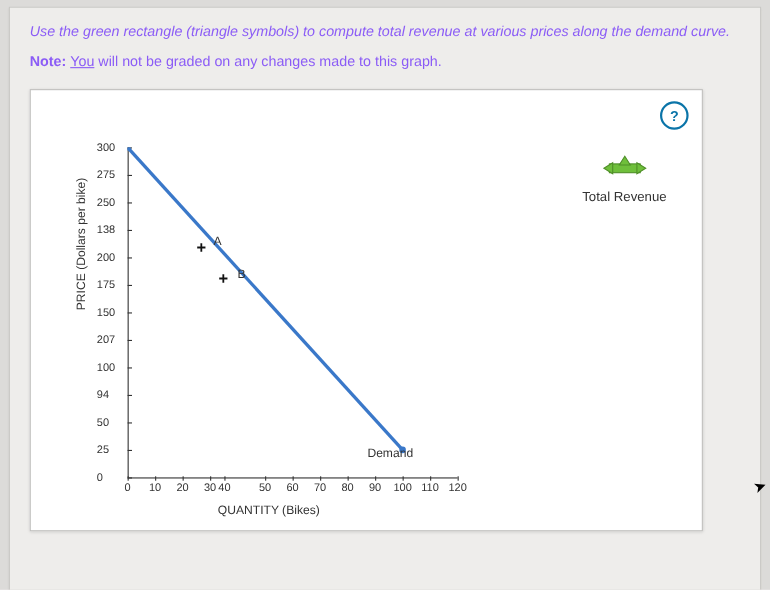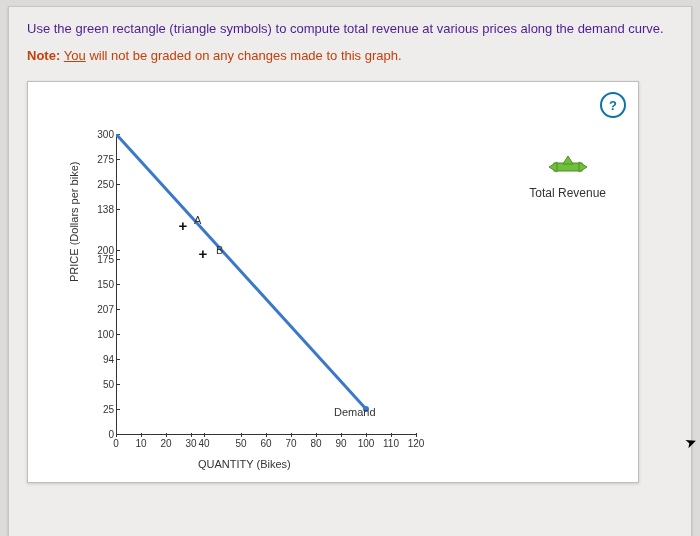--- a/index.html
+++ b/index.html
@@ -1,32 +1,32 @@
 <!DOCTYPE html>
 <html><head>
 <meta charset="utf-8">
 <style>
   html,body{margin:0;padding:0;width:700px;height:536px;background:#dcdbd9;font-family:Arial,Helvetica,sans-serif;overflow:hidden}
   .page{background:#eeedeb;border:1px solid #c7c6c4;margin:6px 8px;padding:14px 18px 20px 18px;height:500px;position:relative;box-shadow:0 1px 2px rgba(0,0,0,.2)}
-  .instruction{font-size:13px;color:#4c1d95;margin:0 0 12px 0}
-  .note{font-size:13px;color:#c2410c;margin:0 0 18px 0}
+  .instruction{font-style:italic;font-size:13px;color:#8b5cf6;margin:0 0 12px 0}
+  .note{font-size:13px;color:#8b5cf6;margin:0 0 18px 0}
   .note b{font-weight:bold;font-style:normal}
   .note .underline{text-decoration:underline}
   .chart-card{background:#fff;border:1px solid #bfbebc;width:610px;height:400px;position:relative;box-shadow:0 1px 3px rgba(0,0,0,.15);margin-top:6px}
   .help-btn{position:absolute;top:10px;right:12px;width:22px;height:22px;border:2px solid #0a74a8;border-radius:50%;color:#0a74a8;font-weight:bold;font-size:13px;display:flex;align-items:center;justify-content:center;cursor:pointer;background:#fff}
-  .legend{position:absolute;top:70px;right:32px;text-align:center}
+  .legend{position:absolute;top:56px;right:32px;text-align:center}
   .legend-icon{width:44px;height:26px;margin:0 auto 8px auto}
   .legend-label{font-size:12px;color:#333}
   
   .plot{position:absolute;left:88px;top:52px;width:300px;height:300px}
   .axis-y{position:absolute;left:88px;top:52px;width:0;height:300px;border-left:1px solid #333}
   .axis-x{position:absolute;left:88px;top:352px;width:300px;height:0;border-top:1px solid #333}
   .ylabel{position:absolute;left:40px;top:200px;transform:rotate(-90deg);transform-origin:left top;font-size:11px;color:#333;white-space:nowrap}
   .xlabel{position:absolute;left:170px;top:376px;font-size:11px;color:#333}
-  .ytick{position:absolute;left:60px;width:26px;text-align:right;font-size:10px;color:#333;line-height:10px}
+  .ytick{position:absolute;left:60px;width:26px;font-size:10px;color:#333;line-height:10px}
   .ytick .tickmark{position:absolute;right:-6px;top:4px;width:4px;height:1px;background:#333}
   .xtick{position:absolute;top:356px;width:20px;margin-left:-10px;text-align:center;font-size:10px;color:#333}
   .xtick .tickmark{position:absolute;left:50%;top:-5px;width:1px;height:4px;background:#333}
   .demand-line{position:absolute;left:0;top:0;width:300px;height:300px}
   .pt{position:absolute;width:14px;height:14px;margin:-7px 0 0 -7px;font-size:15px;font-weight:bold;color:#111;text-align:center;line-height:14px;cursor:move}
   .pt-label{position:absolute;font-size:11px;color:#333}
   .demand-label{position:absolute;font-size:11px;color:#333}
   .cursor-arrow{position:absolute;right:3px;bottom:86px;font-size:14px;color:#000;transform:rotate(-20deg)}
 </style>
 </head>
@@ -56,21 +56,21 @@
     <div class="ylabel">PRICE (Dollars per bike)</div>
     <div class="xlabel">QUANTITY (Bikes)</div>
 
     <div class="axis-y"></div>
     <div class="axis-x"></div>
 
     <div class="ytick" style="top:48px"><span>300</span><span class="tickmark"></span></div>
     <div class="ytick" style="top:73px"><span>275</span><span class="tickmark"></span></div>
     <div class="ytick" style="top:98px"><span>250</span><span class="tickmark"></span></div>
     <div class="ytick" style="top:123px"><span>138</span><span class="tickmark"></span></div>
-    <div class="ytick" style="top:164px"><span>200</span><span class="tickmark"></span></div>
+    <div class="ytick" style="top:148px"><span>200</span><span class="tickmark"></span></div>
     <div class="ytick" style="top:173px"><span>175</span><span class="tickmark"></span></div>
     <div class="ytick" style="top:198px"><span>150</span><span class="tickmark"></span></div>
     <div class="ytick" style="top:223px"><span>207</span><span class="tickmark"></span></div>
     <div class="ytick" style="top:248px"><span>100</span><span class="tickmark"></span></div>
     <div class="ytick" style="top:273px"><span>94</span><span class="tickmark"></span></div>
     <div class="ytick" style="top:298px"><span>50</span><span class="tickmark"></span></div>
     <div class="ytick" style="top:323px"><span>25</span><span class="tickmark"></span></div>
     <div class="ytick" style="top:348px"><span>0</span><span class="tickmark"></span></div>
 
     <div class="xtick" style="left:88px"><span class="tickmark"></span><span>0</span></div>

